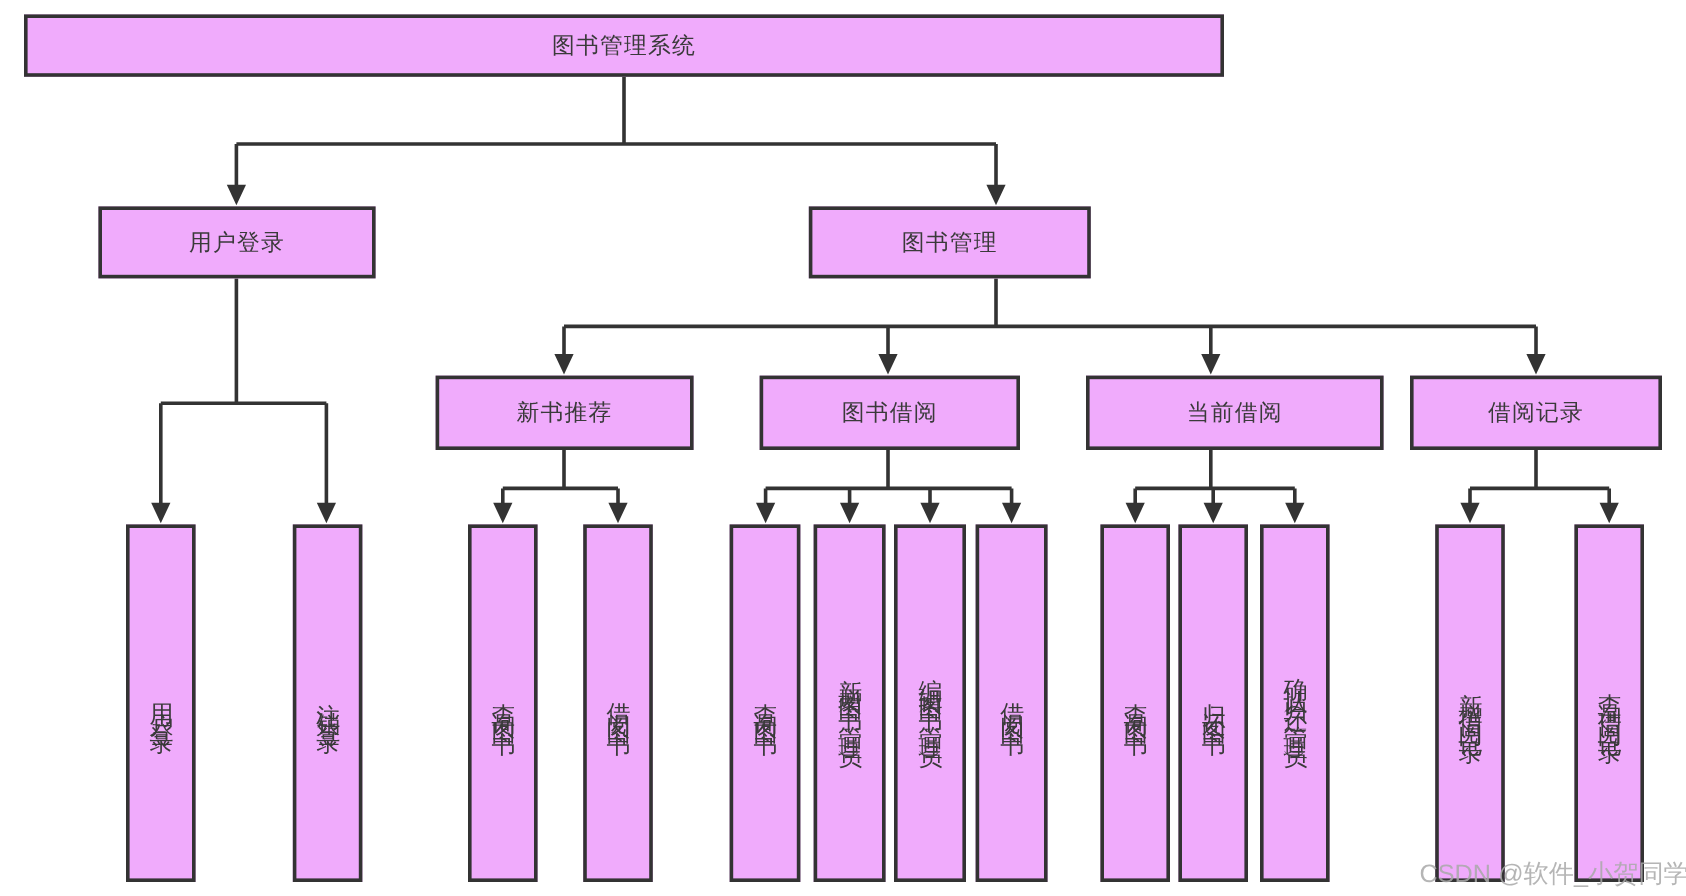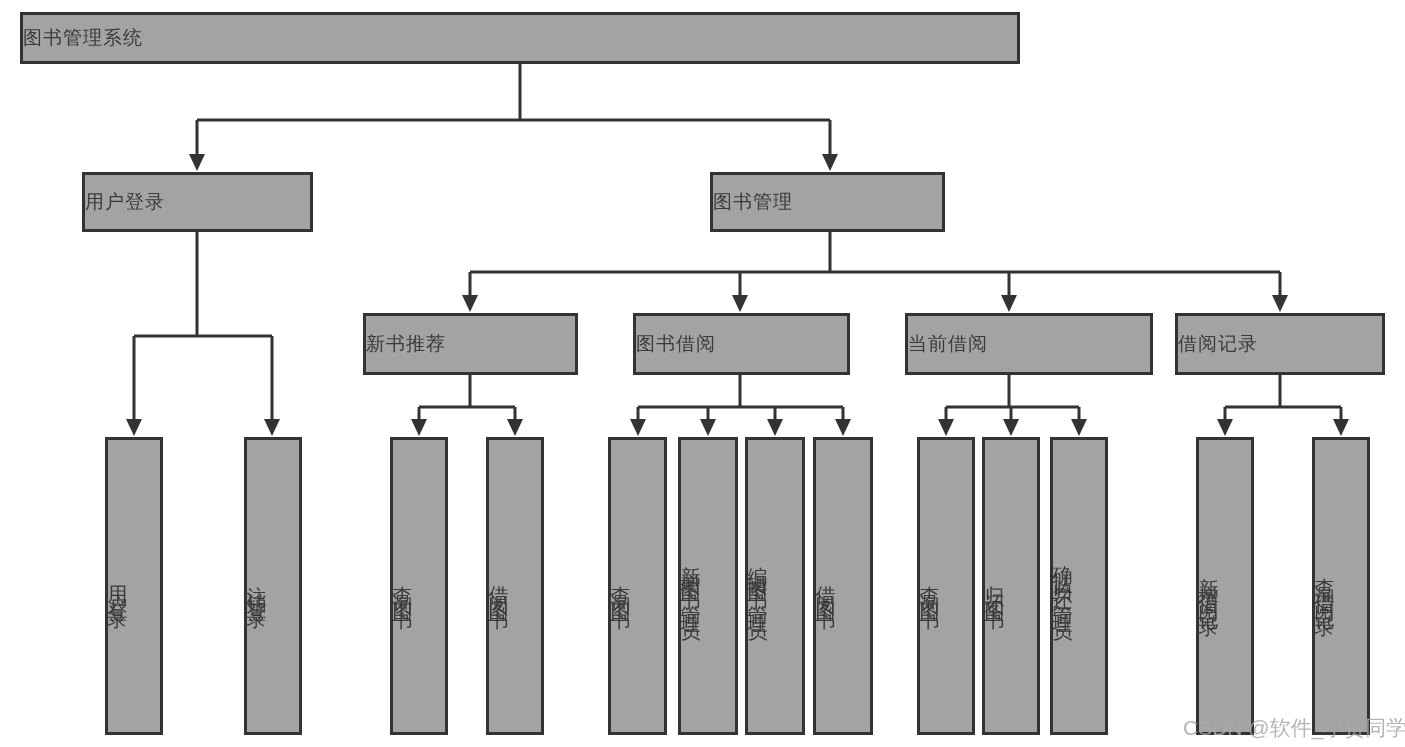--- a/index.html
+++ b/index.html
@@ -18,23 +18,24 @@
   .connectors {
     position: absolute;
     left: 0; top: 0;
     width: 1405px;
     height: 747px;
   }
   .node {
     position: absolute;
     box-sizing: border-box;
     border: 3px solid #333333;
-    background: #a3a3a3;
+    background: #f0abfc;
     display: flex;
     align-items: center;
+    justify-content: center;
     color: #3a3a3a;
   }
   .hbox {
     font-size: 19px;
     letter-spacing: 1px;
   }
   .vbox .vtext {
     writing-mode: vertical-rl;
     text-orientation: mixed;
     font-size: 20px;
@@ -49,21 +50,21 @@
     top: 714px;
     font-size: 21px;
     color: #a9a9a9;
     opacity: 0.85;
     white-space: nowrap;
     z-index: 10;
   }
   
   .n-root            { left: 20px;   top: 12px;  width: 1000px; height: 52px; }
   .n-user-login      { left: 82px;   top: 172px; width: 231px;  height: 60px; }
-  .n-book-mgmt       { left: 710px;  top: 172px; width: 235px;  height: 60px; }
+  .n-book-mgmt       { left: 674px;  top: 172px; width: 235px;  height: 60px; }
   .n-new-book-rec    { left: 363px;  top: 313px; width: 215px;  height: 62px; }
   .n-book-borrow     { left: 633px;  top: 313px; width: 217px;  height: 62px; }
   .n-current-borrow  { left: 905px;  top: 313px; width: 248px;  height: 62px; }
   .n-borrow-record   { left: 1175px; top: 313px; width: 210px;  height: 62px; }
   .leaf { top: 437px; height: 298px; }
   .n-leaf-user-login     { left: 105px;  width: 58px; }
   .n-leaf-logout         { left: 244px;  width: 58px; }
   .n-leaf-query-book-1   { left: 390px;  width: 58px; }
   .n-leaf-borrow-book-1  { left: 486px;  width: 58px; }
   .n-leaf-query-book-2   { left: 608px;  width: 59px; }

